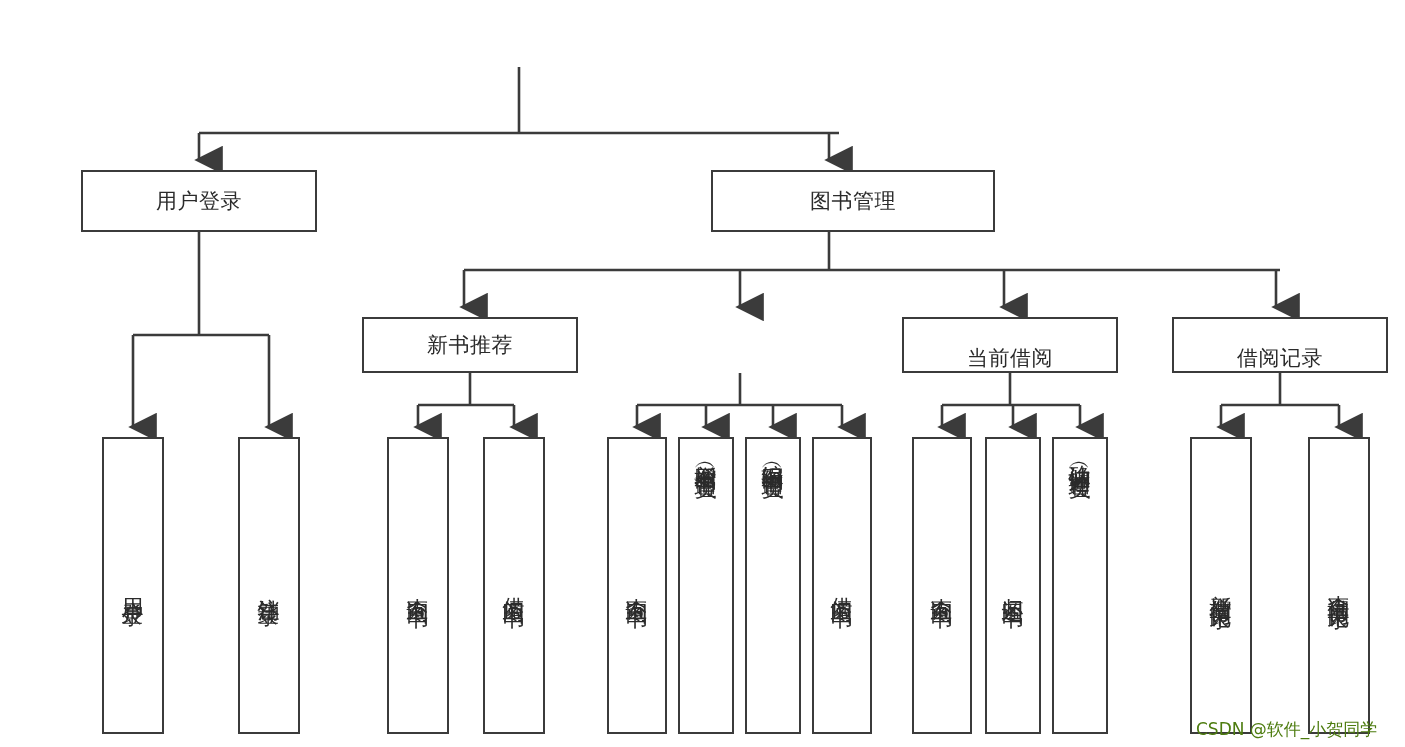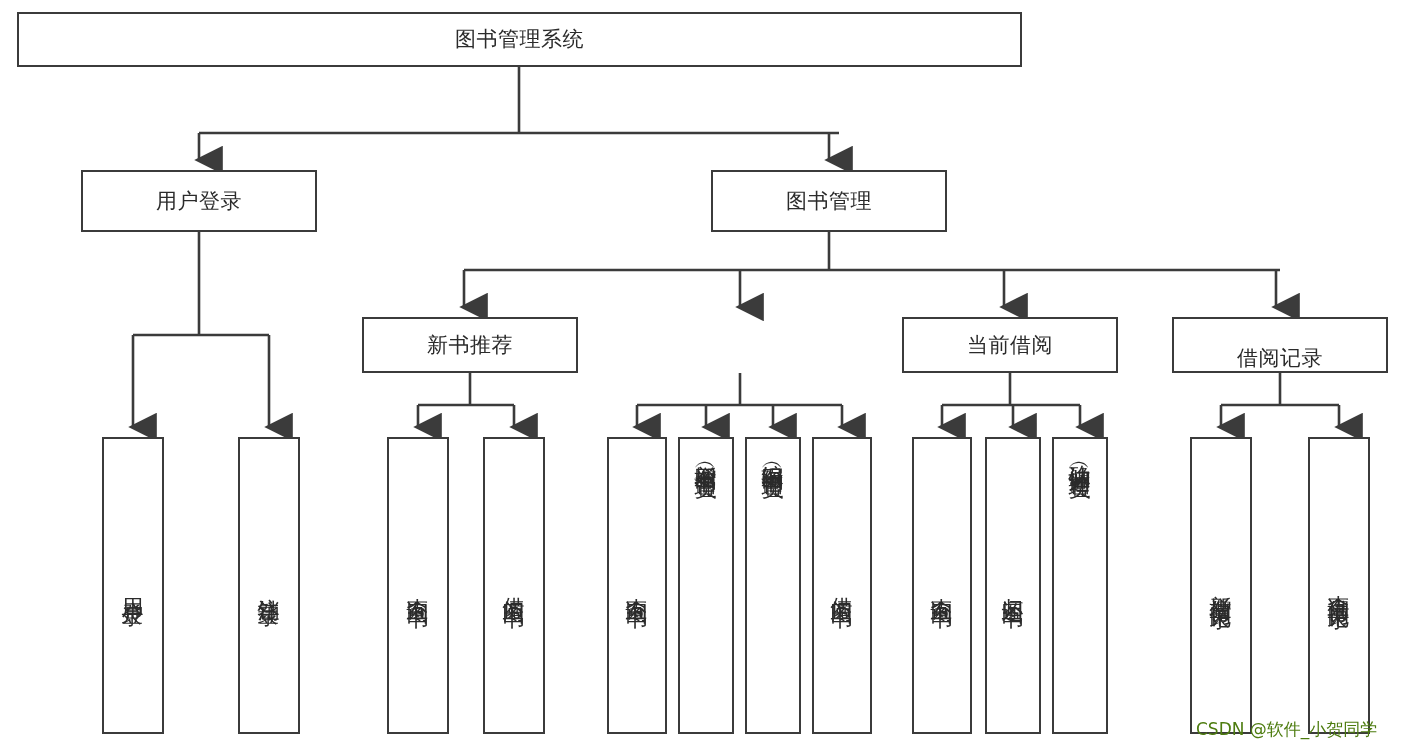--- a/index.html
+++ b/index.html
@@ -122,35 +122,32 @@
       <path d="M 1013 405 L 1013 427" marker-end="url(#arrow)"></path>
       <path d="M 1080 405 L 1080 427" marker-end="url(#arrow)"></path>
 
       <path d="M 1280 373 L 1280 405"></path>
       <path d="M 1221 405 L 1339 405"></path>
       <path d="M 1221 405 L 1221 427" marker-end="url(#arrow)"></path>
       <path d="M 1339 405 L 1339 427" marker-end="url(#arrow)"></path>
     </g>
   </svg>
 
-  <div class="node horizontal" style="left:17px; top:12px; width:1005px; height:55px;">
-    <span class="node-label">图书管理系统</span>
-  </div>
 
   <div class="node horizontal" style="left:81px; top:170px; width:236px; height:62px;">
     <span class="node-label">用户登录</span>
   </div>
-  <div class="node horizontal" style="left:711px; top:170px; width:236px; height:62px;">
+  <div class="node horizontal" style="left:711px; top:170px; width:284px; height:62px;">
     <span class="node-label">图书管理</span>
   </div>
 
   <div class="node horizontal" style="left:362px; top:317px; width:216px; height:56px;">
     <span class="node-label">新书推荐</span>
   </div>
-  <div class="node horizontal" style="left:902px; top:317px; width:216px; height:56px;">
+  <div class="node horizontal" style="left:902px; top:317px; width:216px; height:56px;align-items:flex-end;">
     <span class="node-label">当前借阅</span>
   </div>
   <div class="node horizontal" style="left:1172px; top:317px; width:216px; height:56px;align-items:flex-end;">
     <span class="node-label">借阅记录</span>
   </div>
 
   <div class="node vertical centered" style="left:102px; top:437px; width:62px; height:297px;">
     <span class="node-label">用户登录</span>
   </div>
   <div class="node vertical centered" style="left:238px; top:437px; width:62px; height:297px;">

